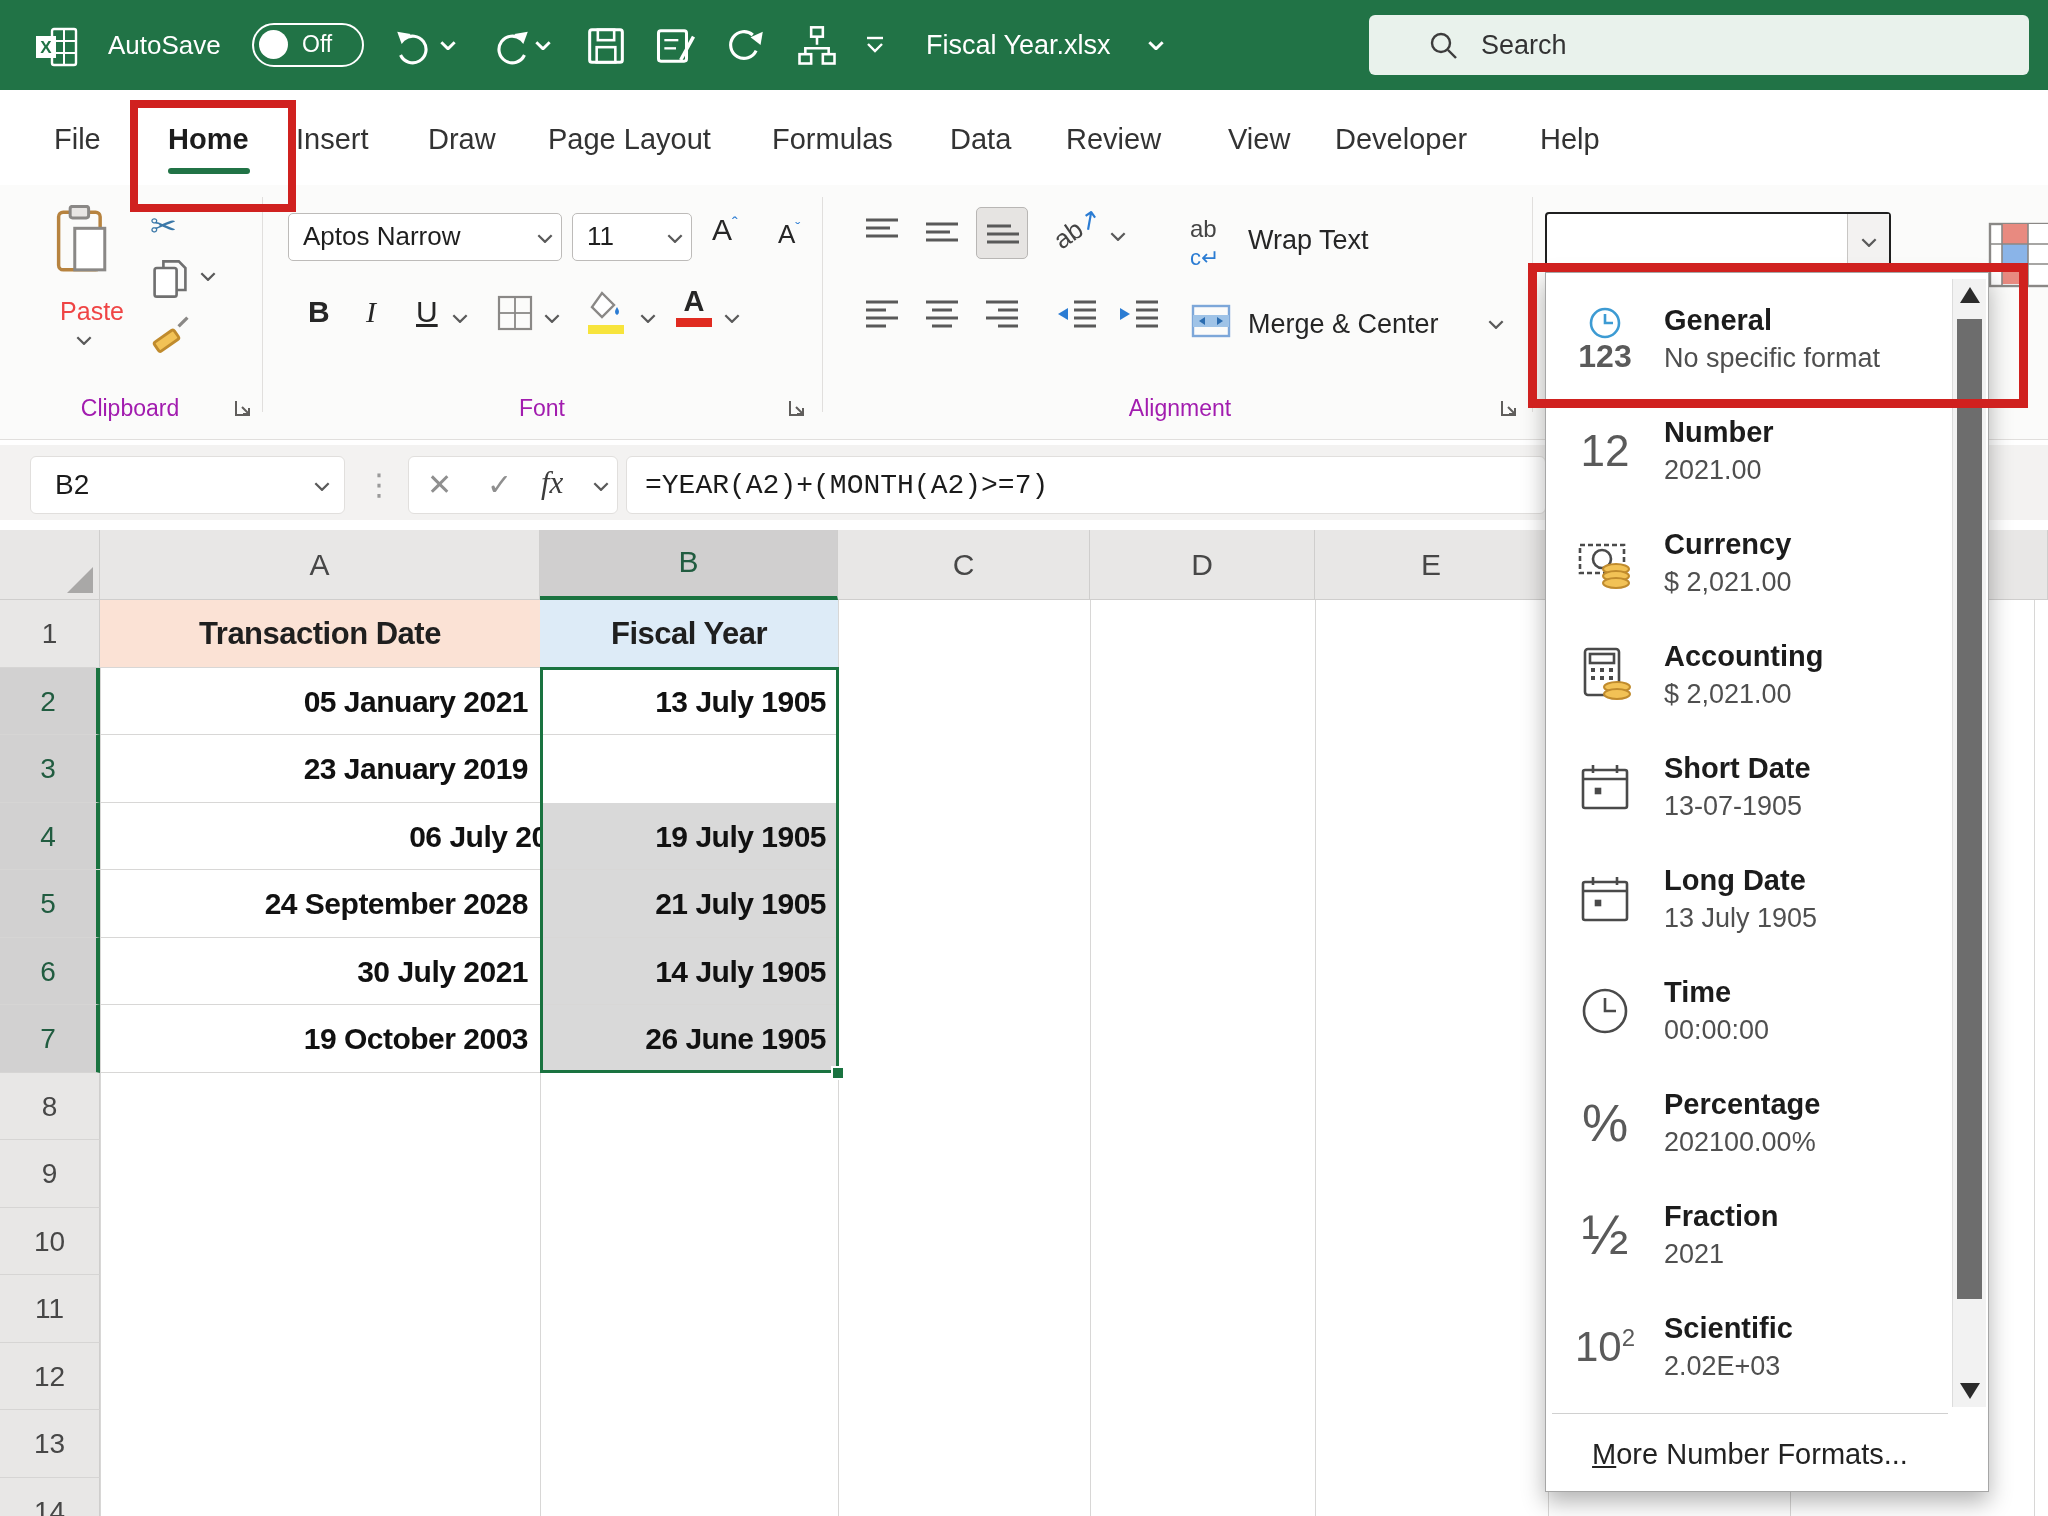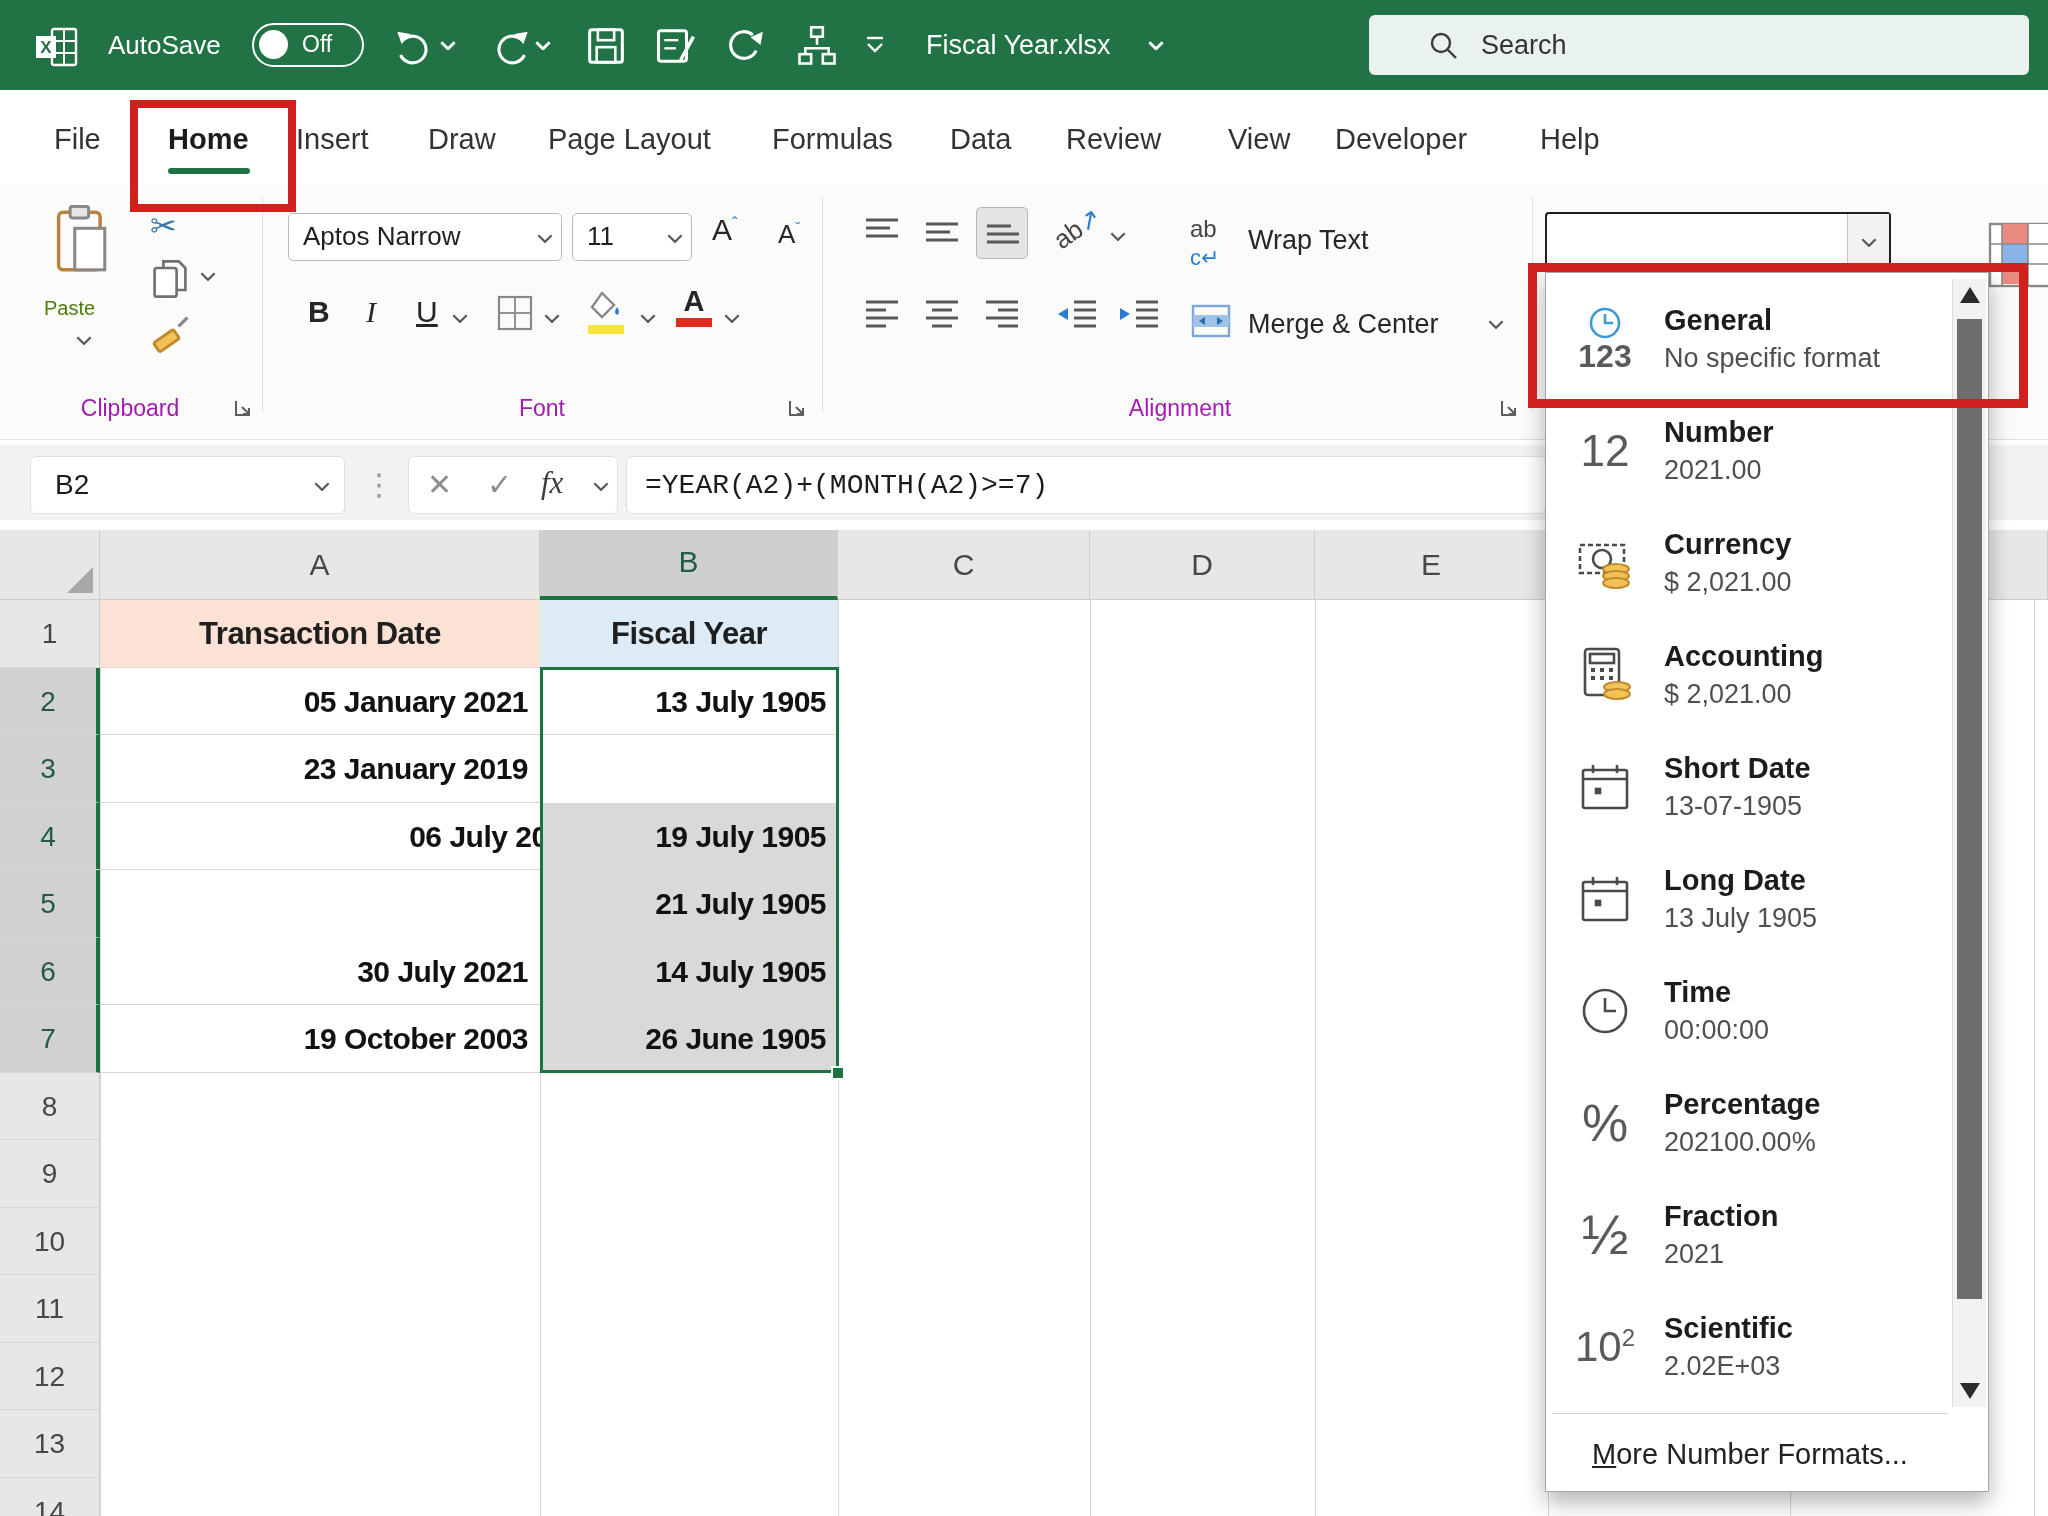--- a/index.html
+++ b/index.html
@@ -197,21 +197,21 @@
   <div class="ribbon">
     <div class="vsep" style="left:262px;"></div>
     <div class="vsep" style="left:822px;"></div>
     <div class="vsep" style="left:1532px;"></div>
 
     <svg style="position:absolute; left:54px; top:20px;" width="60" height="72" viewBox="0 0 52 62">
       <rect x="4" y="6" width="36" height="50" rx="4" stroke="#b7833f" stroke-width="3" fill="none"></rect>
       <rect x="14" y="1" width="16" height="10" rx="2" stroke="#8a8886" stroke-width="2.6" fill="#e8e6e4"></rect>
       <rect x="18" y="20" width="26" height="36" stroke="#8a8886" stroke-width="2.6" fill="#fff"></rect>
     </svg>
-    <span style="position:absolute; left:44px; top:112px; width:80px; text-align:left; font-size:20px; color:#4d7c0f;">Paste</span>
+    <span style="position:absolute; left:44px; top:112px; width:80px; text-align:right; font-size:25px; color:#ef4444;">Paste</span>
     <svg class="chev" style="position:absolute; left:76px; top:150px;" viewBox="0 0 14 9">
         <polyline points="1,2 7,8 13,2"></polyline>
       </svg>
     <span style="position:absolute; left:150px; top:22px; font-size:32px; color:#3b78a8;">✂</span>
     <svg style="position:absolute; left:148px; top:72px;" width="44" height="44" viewBox="0 0 40 40">
       <rect x="6" y="10" width="20" height="26" rx="2" stroke="#707070" stroke-width="2.4" fill="#fff"></rect>
       <path d="M14 10 v-6 h14 l6 6 v20 h-8" stroke="#707070" stroke-width="2.4" fill="none"></path>
     </svg>
     <svg class="chev" style="position:absolute; left:200px; top:86px;" viewBox="0 0 14 9">
         <polyline points="1,2 7,8 13,2"></polyline>
@@ -435,20 +435,21 @@
     <div class="vline" style="left:2034px;"></div>
 
     <div class="cell hdr" style="left:100px; top:70px; width:440px; background:#fbe2d5;">Transaction Date</div>
     <div class="cell hdr" style="left:540px; top:70px; width:298px; background:#ddebf7;">Fiscal Year</div>
 
     <div class="cell right" style="left:100px; top:137.5px; width:440px;">05 January 2021</div>
     <div class="cell right" style="left:540px; top:137.5px; width:298px;">13 July 1905</div>
     <div class="cell right" style="left:100px; top:205px; width:440px;">23 January 2019</div>
     <div class="cell right" style="left:92px; top:272.5px; width:500px;">06 July 2026</div>
     <div class="cell right seld" style="left:540px; top:272.5px; width:298px;">19 July 1905</div>
+    <div class="cell right" style="left:100px; top:340px; width:440px;">24 September 2028</div>
     <div class="cell right seld" style="left:540px; top:340px; width:298px;">21 July 1905</div>
     <div class="cell right" style="left:100px; top:407.5px; width:440px;">30 July 2021</div>
     <div class="cell right seld" style="left:540px; top:407.5px; width:298px;">14 July 1905</div>
     <div class="cell right" style="left:100px; top:475px; width:440px;">19 October 2003</div>
     <div class="cell right seld" style="left:540px; top:475px; width:298px;">26 June 1905</div>
 
     <div class="sel-outline"></div>
     <div class="fill-handle"></div>
   </div>
 

